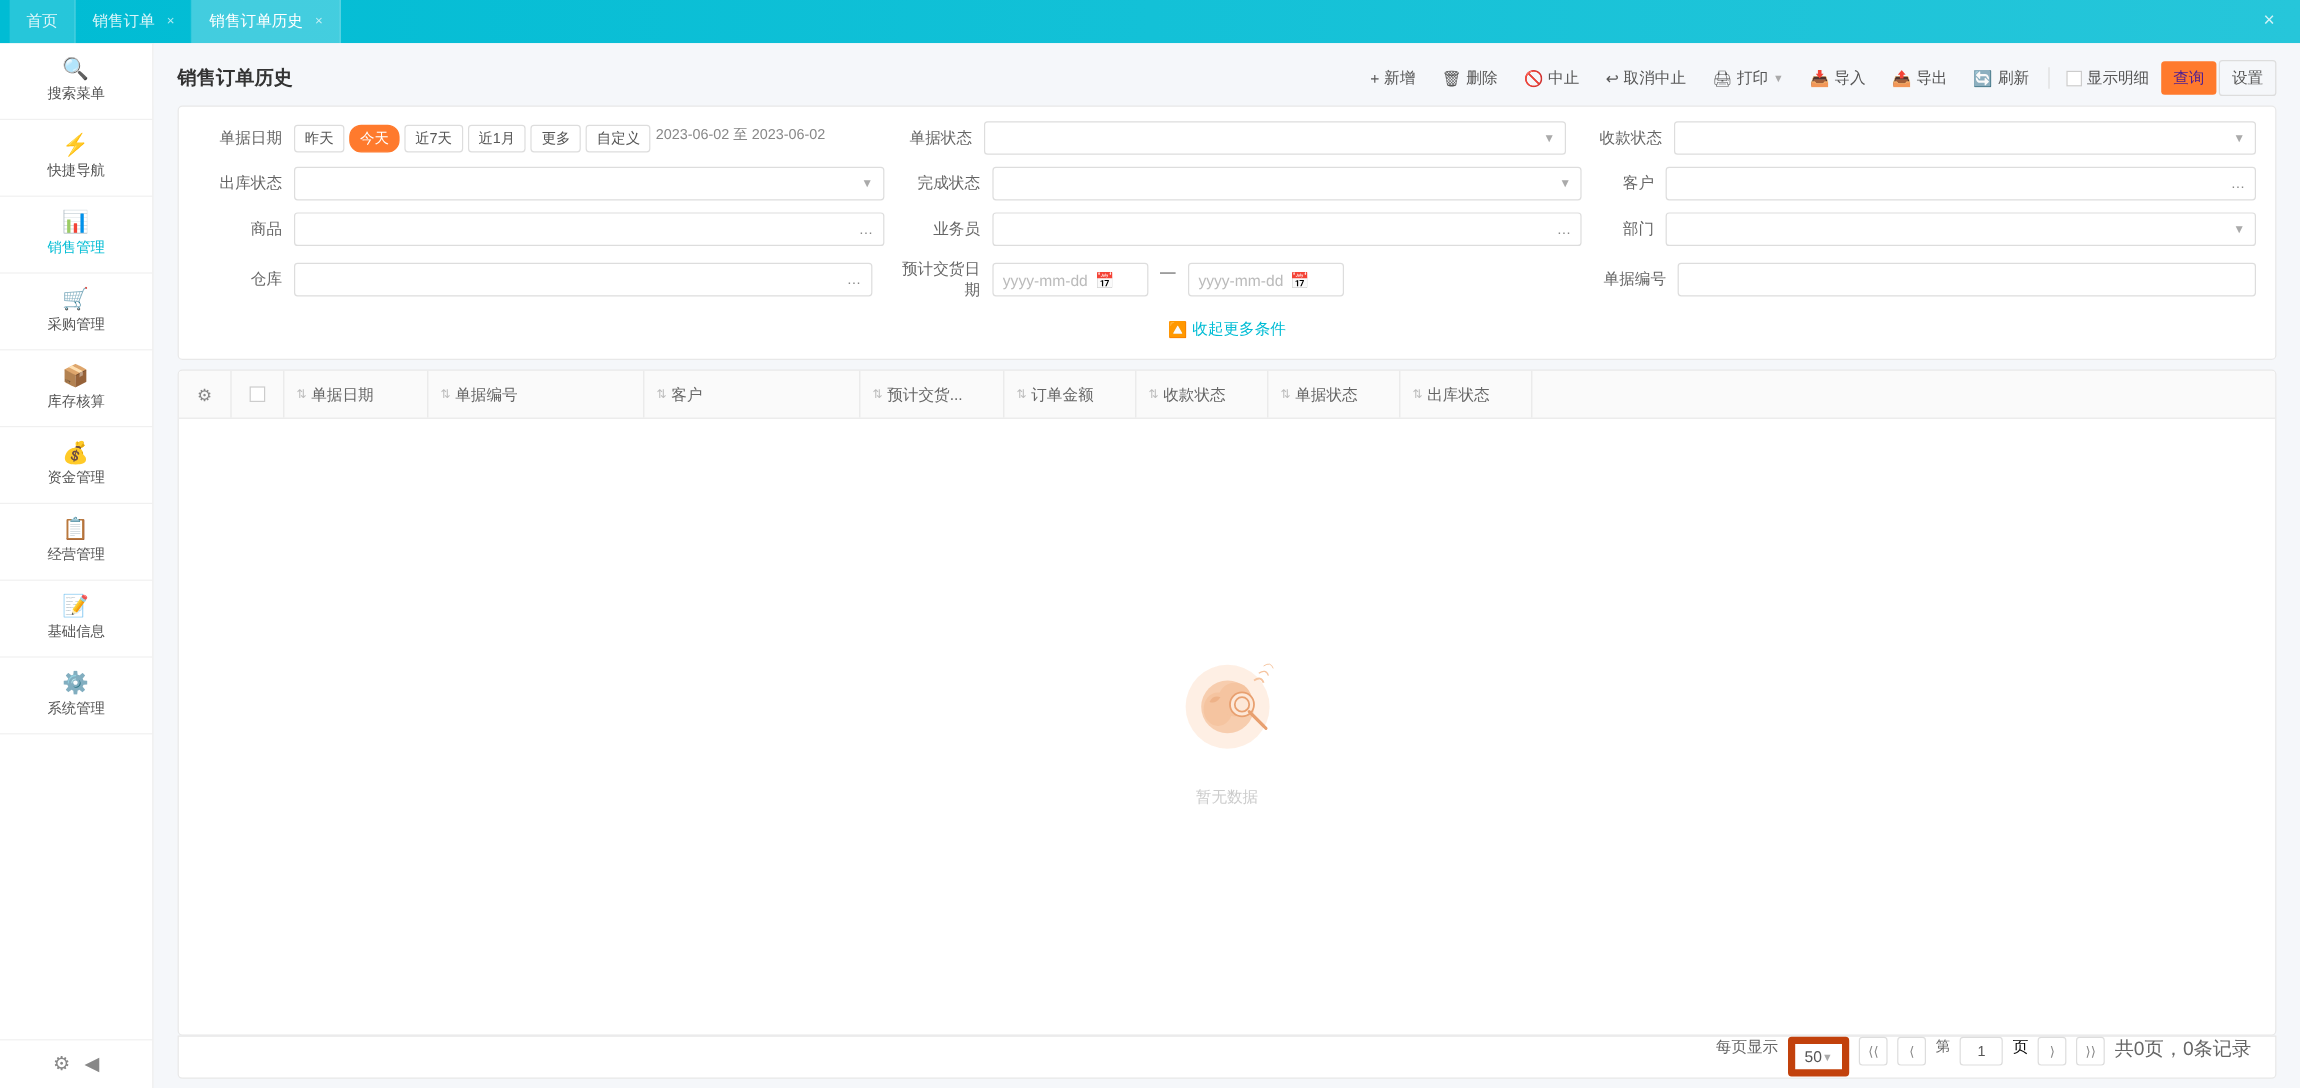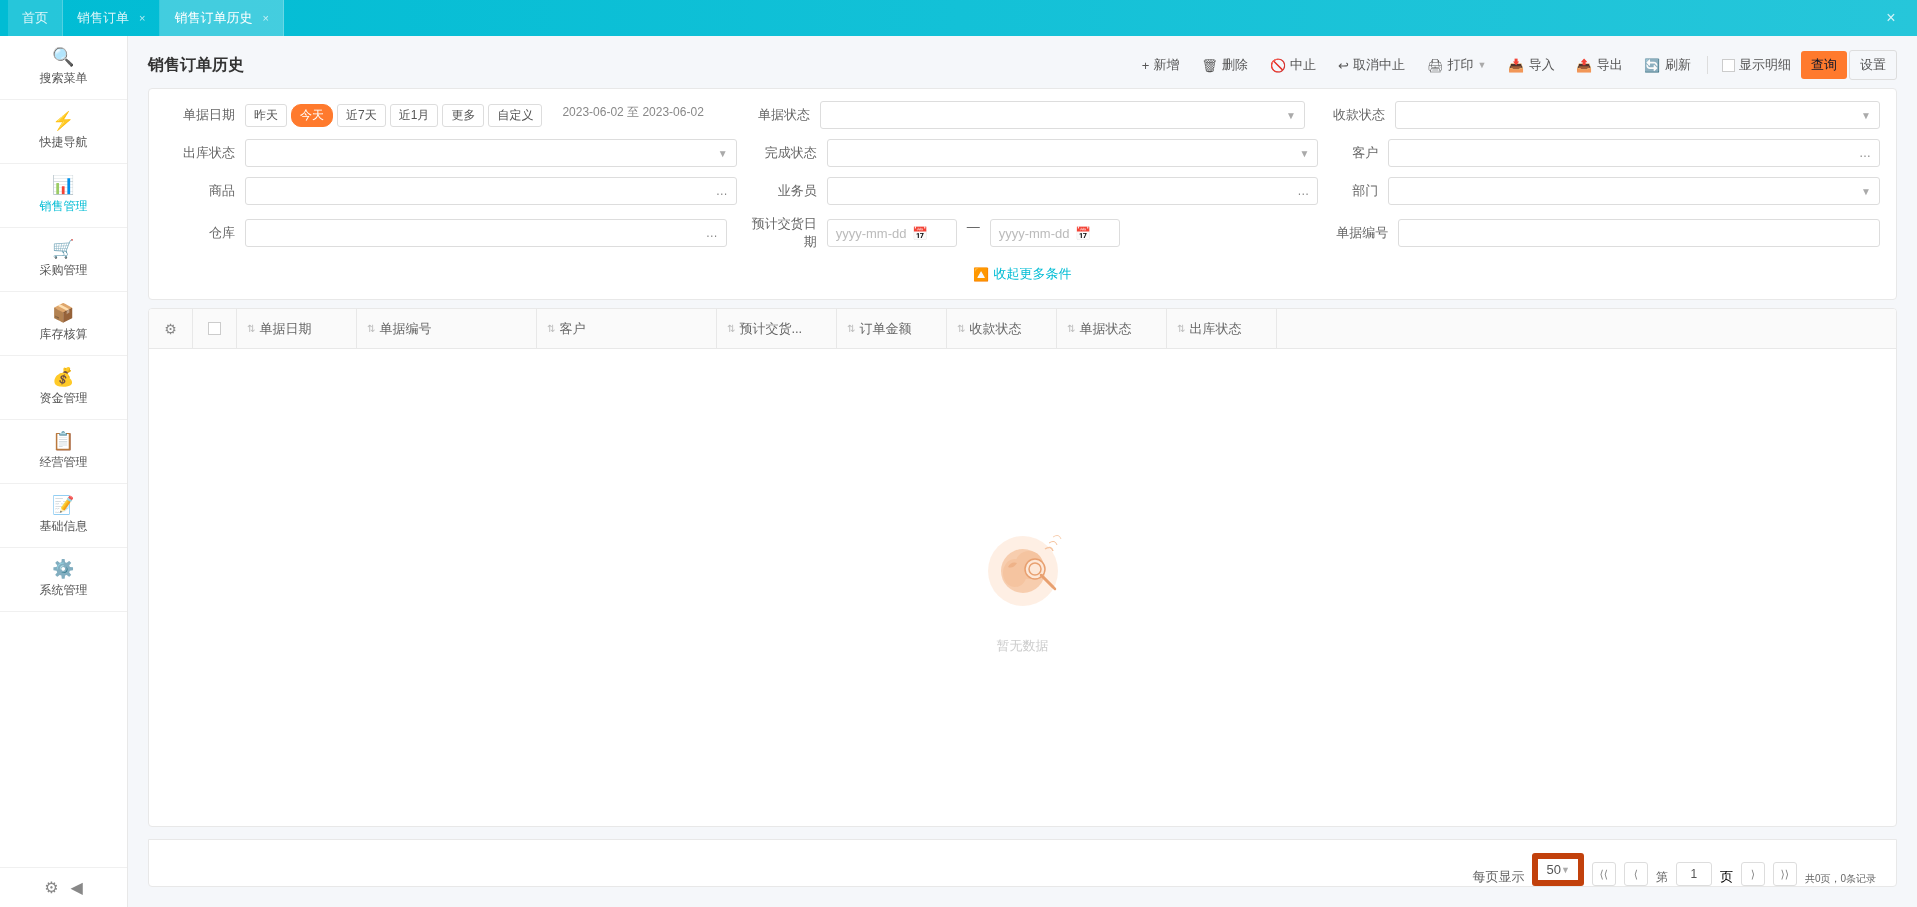--- a/index.html
+++ b/index.html
@@ -140,21 +140,21 @@
       padding: 5px 10px;
       border: none;
       background: none;
       cursor: pointer;
       color: #555;
       font-size: 12px;
       border-radius: 3px;
     }
     .toolbar-btn.primary {
       background: #ff7a2d;
-      color: #0f172a;
+      color: #4c1d95;
       border-radius: 3px;
     }
     .toolbar-btn .btn-icon { font-size: 13px; }
     .toolbar-divider { width: 1px; height: 18px; background: #ddd; margin: 0 4px; }
     .display-toggle {
       display: flex;
       align-items: center;
       gap: 4px;
       padding: 5px 8px;
       cursor: pointer;
@@ -212,21 +212,21 @@
     }
     .date-btn.active {
       background: #ff7a2d;
       color: #fff;
       border-color: #ff7a2d;
       border-radius: 10px;
     }
     .date-range-text {
       color: #888;
       font-size: 12px;
-      margin-left: 16px;
+      margin-left: 0;
     }
     .select-box {
       display: flex;
       align-items: center;
       border: 1px solid #ddd;
       border-radius: 3px;
       padding: 4px 8px;
       background: #fff;
       cursor: pointer;
       min-width: 140px;
@@ -322,30 +322,30 @@
       position: relative;
     }
     
     .empty-text {
       color: #ccc;
       font-size: 13px;
     }
 
     
     .pagination-bar {
-      height: 48px;
+      height: 36px;
       background: #fff;
       border-top: 1px solid #e8e8e8;
       display: flex;
-      align-items: flex-end;
+      align-items: flex-start;
       justify-content: flex-end;
       padding: 0 20px;
       gap: 8px;
       flex-shrink: 0;
-      margin: 12px 20px;
+      margin: 0 20px;
       border-left: 1px solid #e8e8e8;
       border-right: 1px solid #e8e8e8;
       border-bottom: 1px solid #e8e8e8;
       border-radius: 0 0 4px 4px;
     }
     .page-size-label { color: #666; }
     .page-size-select {
       display: flex;
       align-items: center;
       border: 6px solid #c2410c;
@@ -368,21 +368,21 @@
       font-size: 11px;
     }
     .page-input {
       width: 36px; height: 24px;
       border: 1px solid #ddd;
       border-radius: 3px;
       text-align: center;
       color: #555;
       font-size: 12px;
     }
-    .page-info { color: #666; font-size: 10px; }
+    .page-info { color: #666; font-size: 16px; }
   </style>
 </head>
 <body>
 
 <div class="top-bar">
   <div class="top-bar-tab home">
     <span>首页</span>
   </div>
   <div class="top-bar-tab">
     <span>销售订单</span>

